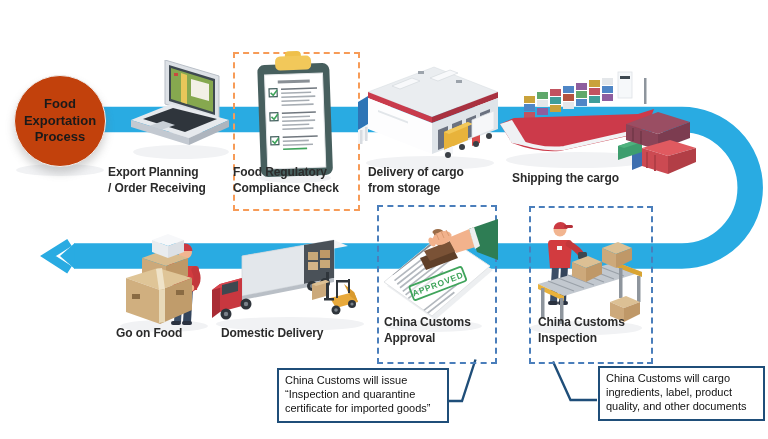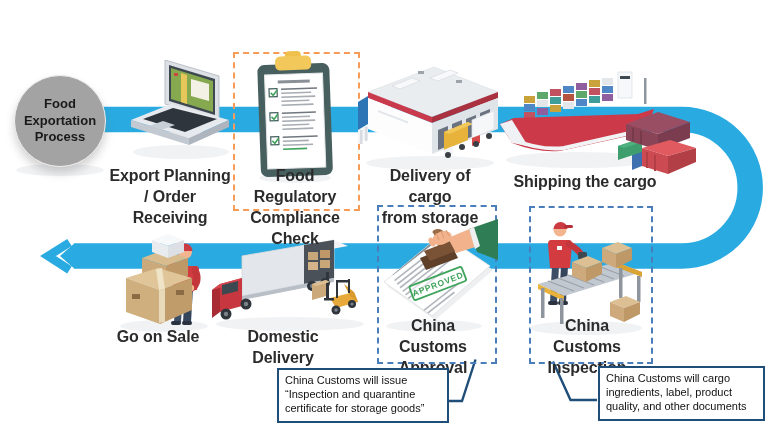--- a/index.html
+++ b/index.html
@@ -1,29 +1,29 @@
 <!DOCTYPE html>
 <html><head>
 <meta charset="utf-8">
 <style>
   html,body{margin:0;padding:0;background:#ffffff;}
   .stage{position:relative;width:768px;height:439px;background:#ffffff;overflow:hidden;
          font-family:"Liberation Sans","DejaVu Sans",sans-serif;}
   .layer{position:absolute;left:0;top:0;}
   .circle-badge{
     position:absolute;left:14px;top:75px;width:90px;height:90px;border-radius:50%;
-    background:#a3a3a3;border:1px solid #f0f0f0;
+    background:#c2410c;border:1px solid #f0f0f0;
     box-shadow:0 6px 9px rgba(110,110,110,.30);
     display:flex;align-items:center;justify-content:center;text-align:center;
     font-size:13px;font-weight:bold;color:#1a1a1a;line-height:1.3;white-space:pre-line;z-index:6;}
   .dashbox{position:absolute;z-index:2;background:transparent;}
   .dash-orange{border:2px dashed #F79B57;}
   .dash-blue{border:2px dashed #4A7EBB;}
   .step-label{
-    position:absolute;z-index:7;text-align:center;font-size:16px;font-weight:bold;
+    position:absolute;z-index:7;text-align:left;font-size:12px;font-weight:bold;
     color:#2b2b2b;line-height:1.32;white-space:pre-line;letter-spacing:-0.1px;}
   .callout{
     position:absolute;z-index:8;background:#ffffff;border:2.5px solid #1F4E79;
     padding:4px 6px 5px 6px;font-size:11px;line-height:1.27;color:#111111;
     white-space:pre-line;box-sizing:border-box;}
   svg{display:block;}
   .ico{position:absolute;z-index:4;}
 </style>
 </head>
 <body>
@@ -340,27 +340,27 @@
     </g>
   </svg>
 
   <div class="step-label" style="left:108px;top:165px;width:124px;">Export Planning
 / Order Receiving</div>
   <div class="step-label" style="left:233px;top:165px;width:124px;">Food Regulatory
 Compliance Check</div>
   <div class="step-label" style="left:368px;top:165px;width:124px;">Delivery of cargo
 from storage</div>
   <div class="step-label" style="left:512px;top:171px;width:146px;">Shipping the cargo</div>
-  <div class="step-label" style="left:116px;top:326px;width:84px;">Go on Sale</div>
+  <div class="step-label" style="left:116px;top:326px;width:84px;">Go on Food</div>
   <div class="step-label" style="left:221px;top:326px;width:124px;">Domestic Delivery</div>
   <div class="step-label" style="left:384px;top:315px;width:98px;">China Customs
 Approval</div>
   <div class="step-label" style="left:538px;top:315px;width:98px;">China Customs
 Inspection</div>
 
   <div class="callout" style="left:277px;top:368px;width:172px;">China Customs will issue
 “Inspection and quarantine
-certificate for storage goods”</div>
+certificate for imported goods”</div>
   <div class="callout" style="left:598px;top:366px;width:167px;">China Customs will cargo
 ingredients, label, product
 quality, and other documents</div>
 
 </div>
 
 </body></html>

